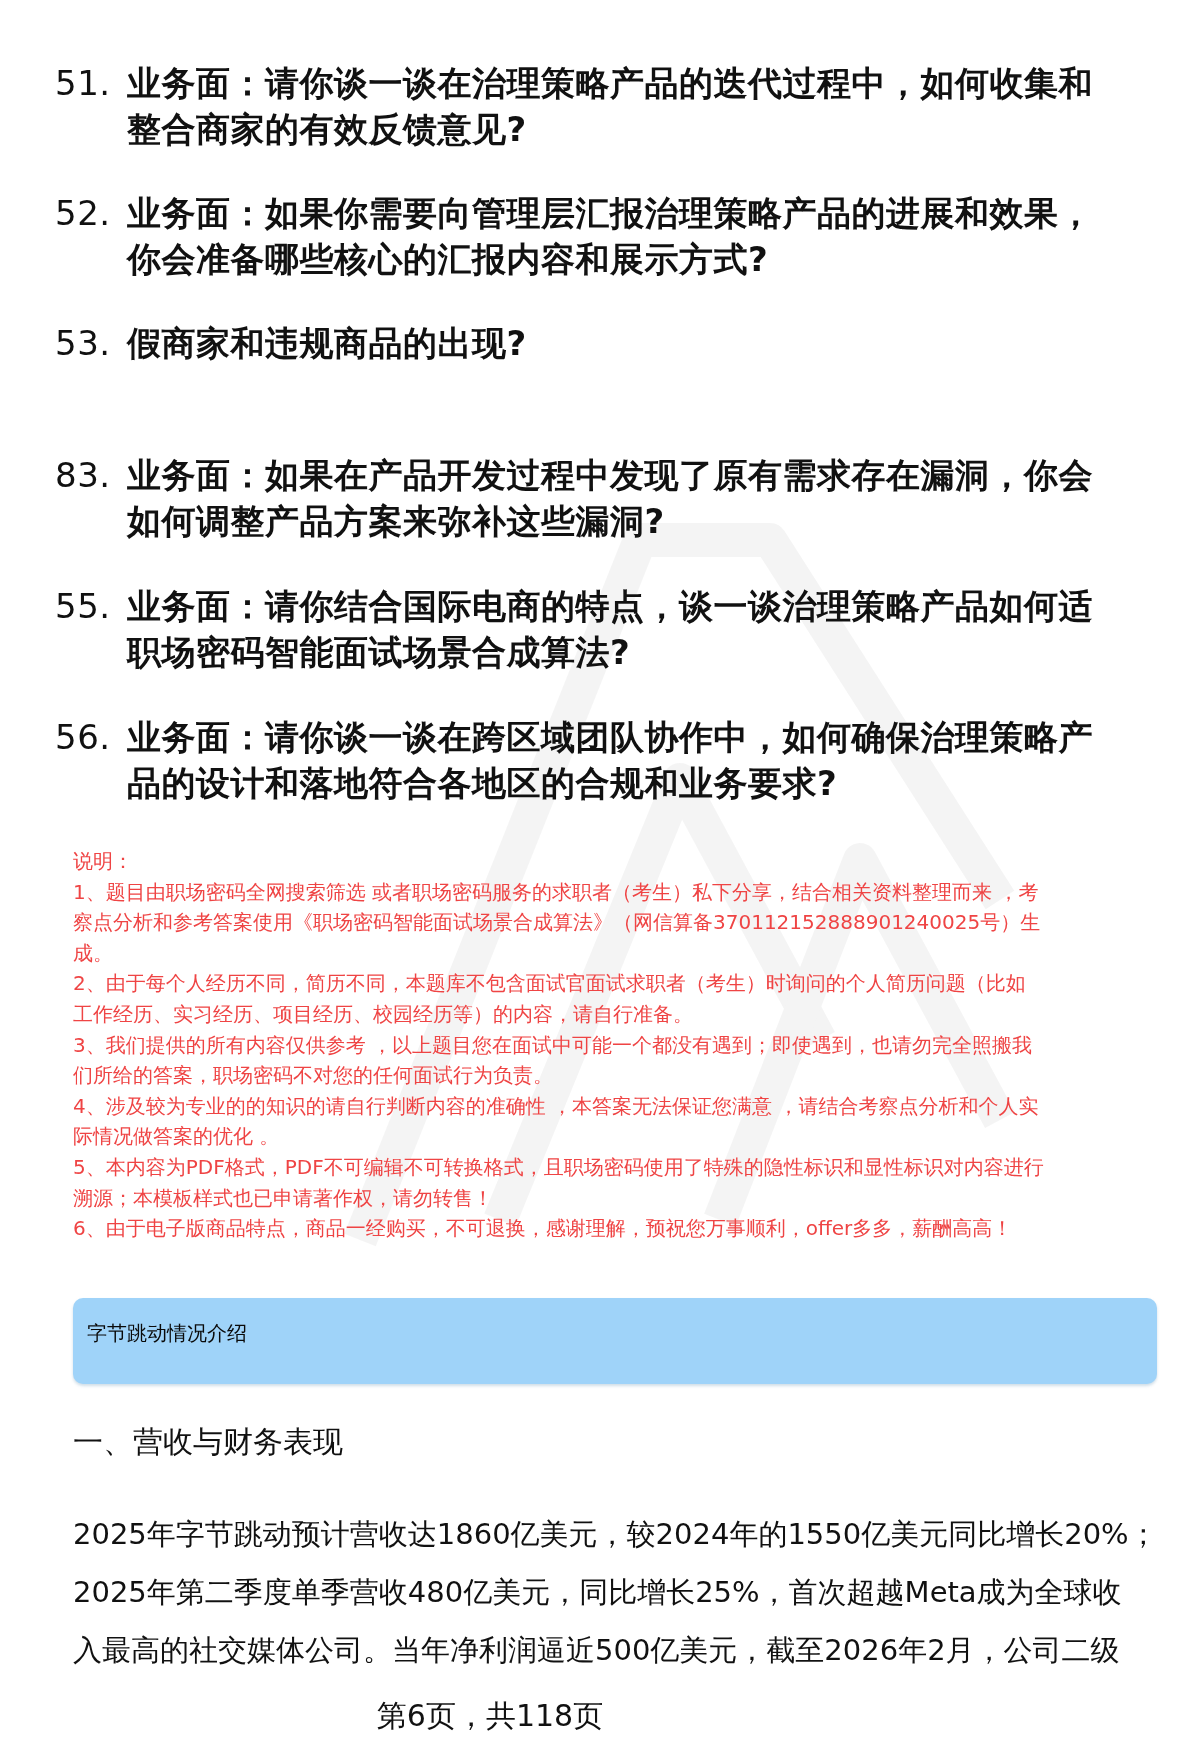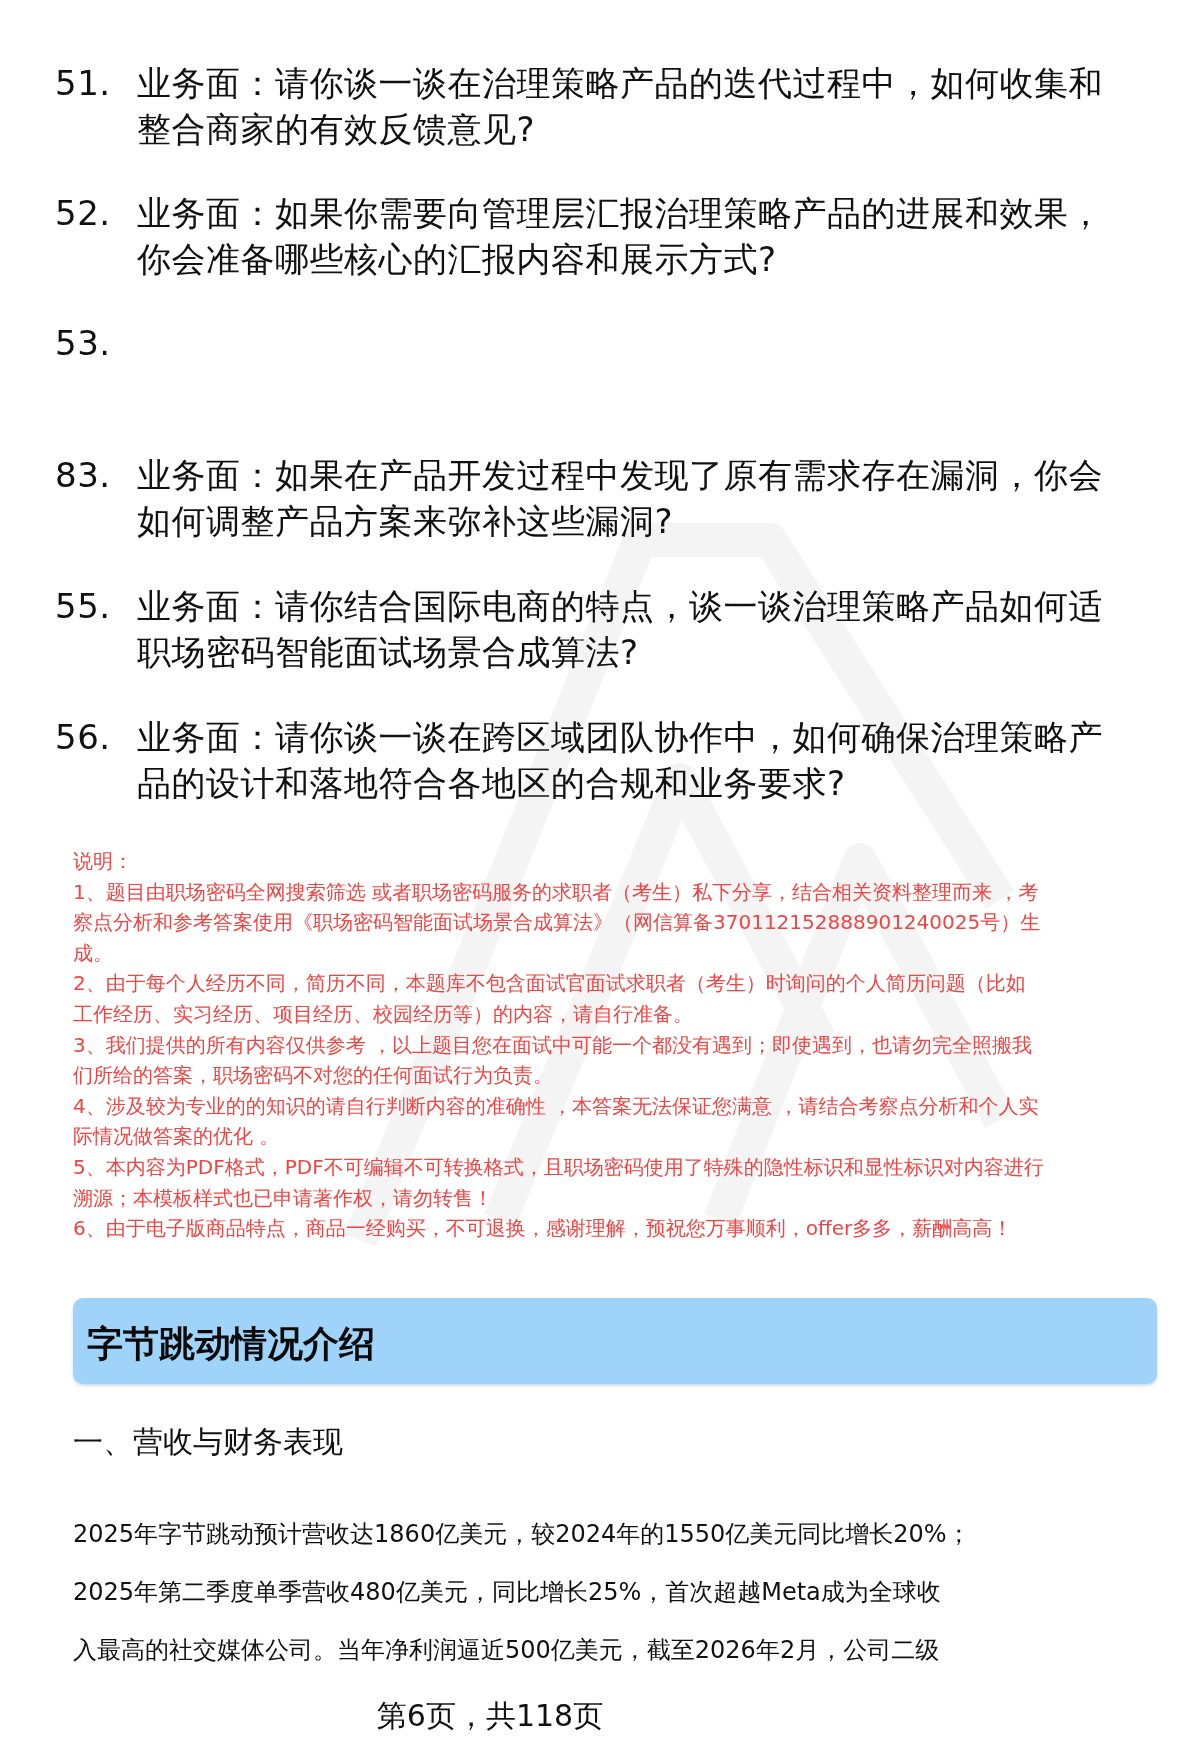--- a/index.html
+++ b/index.html
@@ -10,38 +10,38 @@
   .watermark {
     position: absolute; left: 300px; top: 480px; width: 760px; height: 780px;
     pointer-events: none; opacity: 0.55;
   }
   .questions { position: absolute; left: 0; top: 60px; width: 1200px; }
   .q {
     position: absolute; left: 0; width: 1200px;
     font-size: 34px; line-height: 46px; letter-spacing: 0.5px;
   }
   .q .num { position: absolute; left: 55px; top: 0; width: 70px; }
-  .q .text { position: absolute; left: 137px; top: 0; width: 1020px; }
+  .q .text { position: absolute; left: 127px; top: 0; width: 1020px; font-weight: bold; }
   .notes {
     position: absolute; left: 73px; top: 846px; width: 1080px;
     font-size: 20px; line-height: 30.6px; color: #ef4444;
   }
   .notes div { white-space: nowrap; }
   .section-box {
     position: absolute; left: 73px; top: 1298px; width: 1084px; height: 86px;
     background: #9fd3f9; border-radius: 10px;
     box-shadow: 0 2px 3px rgba(120,160,190,0.35);
   }
   .section-box .title {
-    position: absolute; left: 14px; top: 22px; font-size: 36px; font-weight: bold; color: #0a0a0a;
+    position: absolute; left: 14px; top: 22px; font-size: 20px; font-weight: normal; color: #0a0a0a;
   }
   .subheading { position: absolute; left: 73px; top: 1422px; font-size: 30px; }
   .para {
     position: absolute; left: 73px; top: 1505px; width: 1080px;
-    font-size: 24px; line-height: 58px;
+    font-size: 29px; line-height: 58px;
   }
   .para div { white-space: nowrap; }
   .footer {
     position: absolute; left: 0; width: 980px; top: 1696px; text-align: center; font-size: 30px;
   }
 </style>
 </head>
 <body>
 
 <svg class="watermark" viewBox="0 0 760 780">
@@ -63,20 +63,21 @@
   <div class="q" style="top:130px;">
     <span class="num">52.</span>
     <div class="text">
       <div>业务面：如果你需要向管理层汇报治理策略产品的进展和效果，</div>
       <div>你会准备哪些核心的汇报内容和展示方式?</div>
     </div>
   </div>
   <div class="q" style="top:260px;">
     <span class="num">53.</span>
     <div class="text">
+      <div>假商家和违规商品的出现?</div>
     </div>
   </div>
   <div class="q" style="top:392px;">
     <span class="num">83.</span>
     <div class="text">
       <div>业务面：如果在产品开发过程中发现了原有需求存在漏洞，你会</div>
       <div>如何调整产品方案来弥补这些漏洞?</div>
     </div>
   </div>
   <div class="q" style="top:523px;">

